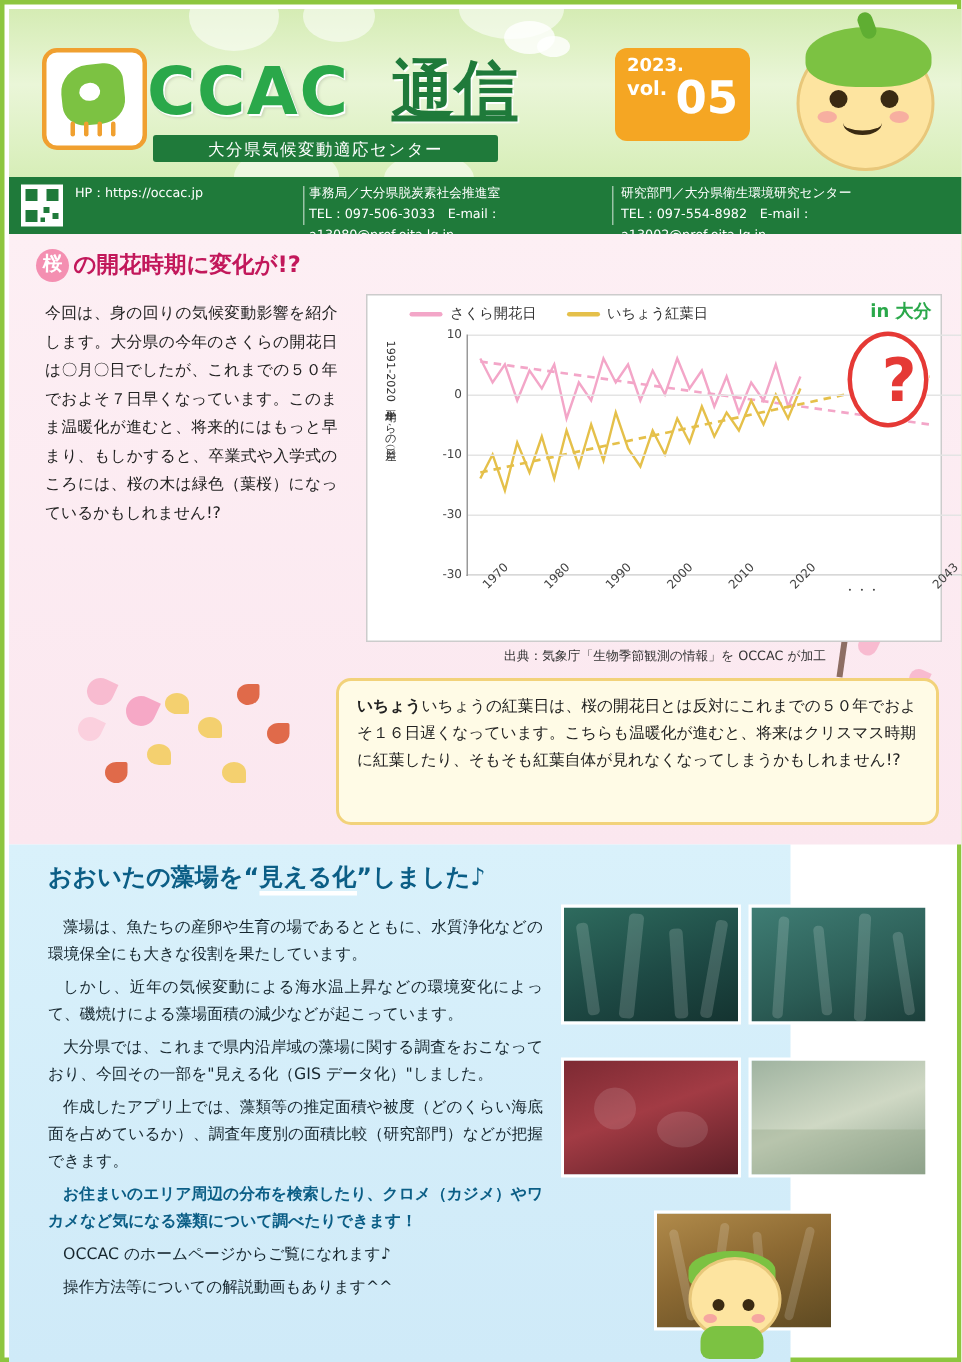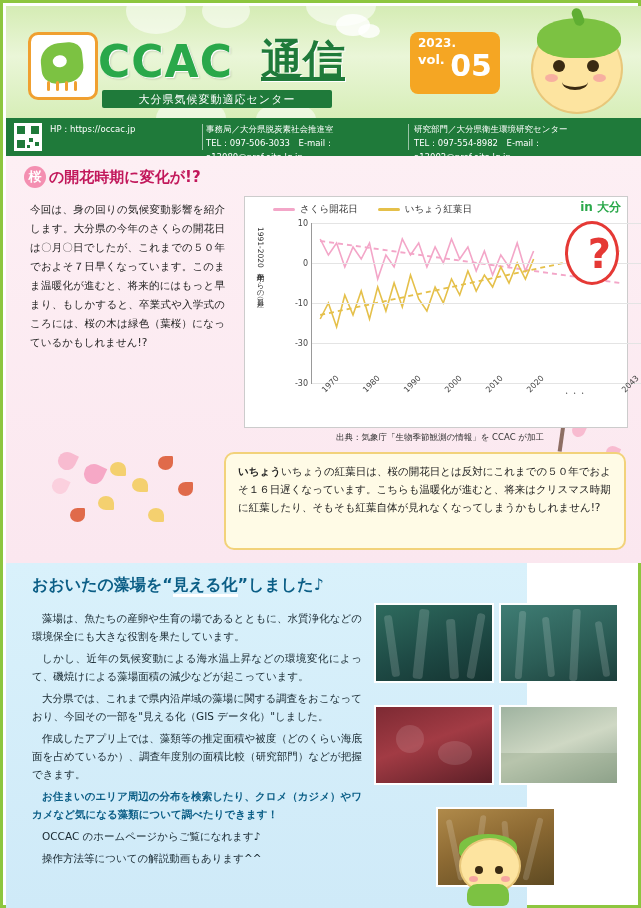--- a/index.html
+++ b/index.html
@@ -321,21 +321,21 @@
           <div class="xtick" style="left: 172.364px;">2010</div>
           <div class="xtick" style="left: 213.403px;">2020</div>
           <div class="xtick" style="left: 258.545px; transform: rotate(0deg) translateX(-8px);">・・・</div>
           <div class="xtick" style="left: 307.792px;">2043</div>
         </div>
 
       <div class="qbubble"></div>
       <div class="qmark">?</div>
     </div>
 
-    <div class="source">出典：気象庁「生物季節観測の情報」を CCAC が加工</div>
+    <div class="source">出典：気象庁「生物季節観測の情報」を OCCAC が加工</div>
 
     <div>
       <span class="petal" style="left:52px;top:296px;width:18px;height:18px;"></span>
       <span class="petal" style="left:78px;top:308px;width:20px;height:20px;background:#f6a8c6;"></span>
       <span class="petal" style="left:46px;top:322px;width:16px;height:16px;background:#fbd0de;"></span>
       <span class="leaf-y" style="left:104px;top:306px;"></span>
       <span class="leaf-y" style="left:126px;top:322px;"></span>
       <span class="leaf-r" style="left:152px;top:300px;"></span>
       <span class="leaf-r" style="left:172px;top:326px;"></span>
       <span class="leaf-y" style="left:92px;top:340px;"></span>

